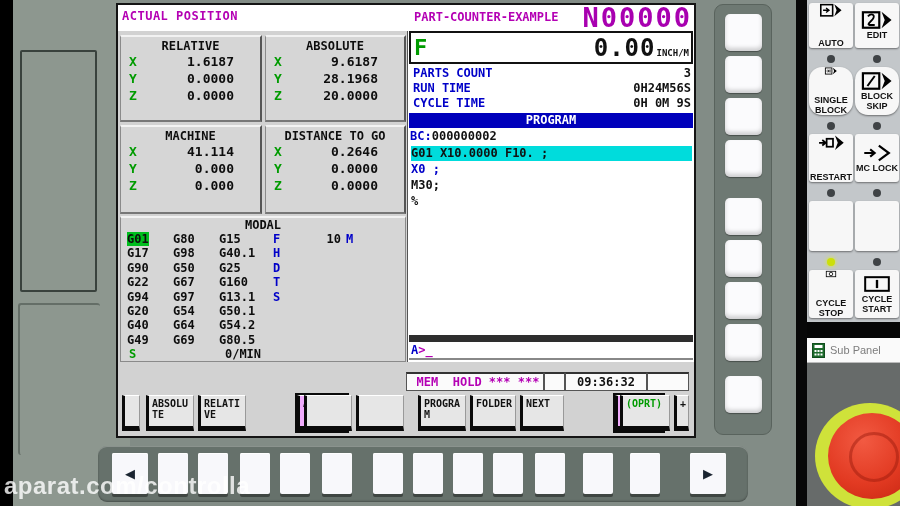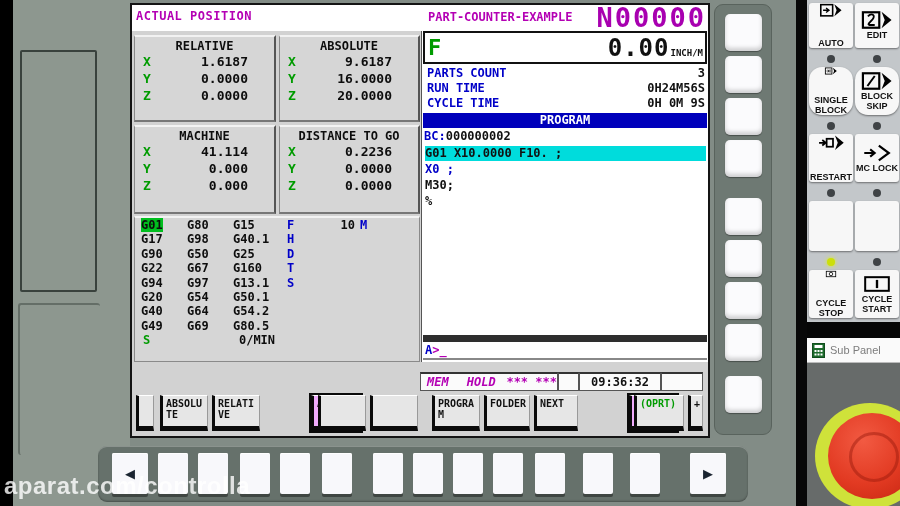--- a/index.html
+++ b/index.html
@@ -6,21 +6,21 @@
   .stage{position:relative;width:900px;height:506px;background:#828c86;overflow:hidden;
          font-family:"DejaVu Sans Mono",monospace;-webkit-font-smoothing:antialiased;}
 
   
   .lblack{position:absolute;left:0;top:0;width:13px;height:506px;background:#000;}
   .lbezel{position:absolute;left:13px;top:0;width:117px;height:506px;background:#8d978f;}
   .lrect{position:absolute;left:7px;top:50px;width:73px;height:238px;border:2px solid #39423d;border-radius:2px;}
   .lrect2{position:absolute;left:5px;top:303px;width:80px;height:150px;border:2px solid #4a534e;border-right:none;border-bottom:none;border-radius:3px;opacity:.6;}
 
   
-  .crt{position:absolute;left:130px;top:3px;width:580px;height:435px;background:#d2d2d2;
+  .crt{position:absolute;left:116px;top:3px;width:580px;height:435px;background:#d2d2d2;
        border:2px solid #141414;box-sizing:border-box;}
   .hdrband{position:absolute;left:0;top:0;width:576px;height:26px;background:#fff;}
   .hdr-title{position:absolute;left:4px;top:4px;font-weight:bold;font-size:12px;color:#b400b4;letter-spacing:.5px;}
   .hdr-prog{position:absolute;left:296px;top:5px;font-weight:bold;font-size:12px;color:#b400b4;}
   .hdr-n{position:absolute;right:2px;top:-3px;font-weight:bold;font-size:27px;color:#a800b0;letter-spacing:2px;}
 
   .rightwhite{position:absolute;left:290px;top:26px;width:286px;height:331px;background:#fff;}
   .vline{position:absolute;left:289px;top:26px;width:1px;height:331px;background:#555;}
 
   .pbox{position:absolute;background:#d6d6d6;border:1px solid #8a8a8a;border-top:2px solid #f2f2f2;
@@ -68,21 +68,21 @@
   .pline.blue{color:#0000c8;}
 
   .pdivider{position:absolute;left:291px;top:330px;width:284px;height:7px;background:#2e2e2e;}
   .promptline{position:absolute;left:291px;top:338px;width:284px;height:17px;background:#fff;
               border-bottom:2px solid #888;box-sizing:border-box;font-weight:bold;font-size:12px;line-height:15px;padding-left:2px;}
   .pr-a{color:#0000c8;} .pr-c{color:#b400b4;}
 
   .statusrow{position:absolute;left:288px;top:367px;height:19px;display:flex;}
   .scell{background:#fbfbfb;border:1px solid #555;border-top:2px solid #333;box-sizing:border-box;
          font-weight:bold;font-size:12px;line-height:15px;display:flex;align-items:center;justify-content:center;}
-  .scell.c1{width:138px;color:#b400b4;justify-content:space-between;padding-left:6px;white-space:pre;font-style:italic;}
+  .scell.c1{width:138px;color:#b400b4;justify-content:center;padding-left:6px;white-space:pre;}
   .scell.c2{width:21px;}
   .scell.c3{width:82px;color:#111;}
   .scell.c4{width:42px;}
 
   .softkeys{position:absolute;left:0;top:387px;width:576px;height:44px;}
   .sk{position:absolute;top:3px;height:36px;background:#e6e6e6;border-left:3px solid #0a0a0a;
       border-bottom:5px solid #0a0a0a;border-top:1px solid #fff;border-right:1px solid #999;
       box-sizing:border-box;font-weight:bold;font-size:10px;line-height:11px;padding:2px 0 0 3px;
       word-break:break-all;color:#111;cursor:pointer;}
   .sk.sel{background:#f0abfc;outline:2px solid #0a0a0a;margin-left:47px;}
@@ -174,21 +174,21 @@
         </div>
     </div>
     <div class="pbox pb2">
       <div class="pbox-title">ABSOLUTE</div>
       <div class="prow">
           <span class="axis">X</span>
           <span class="pval">9.6187</span>
         </div>
       <div class="prow">
           <span class="axis">Y</span>
-          <span class="pval">16.0000</span>
+          <span class="pval">28.1968</span>
         </div>
       <div class="prow">
           <span class="axis">Z</span>
           <span class="pval">20.0000</span>
         </div>
     </div>
     <div class="pbox pb3">
       <div class="pbox-title">MACHINE</div>
       <div class="prow">
           <span class="axis">X</span>
@@ -200,33 +200,34 @@
         </div>
       <div class="prow">
           <span class="axis">Z</span>
           <span class="pval">0.000</span>
         </div>
     </div>
     <div class="pbox pb4">
       <div class="pbox-title">DISTANCE TO GO</div>
       <div class="prow">
           <span class="axis">X</span>
-          <span class="pval">0.2236</span>
+          <span class="pval">0.2646</span>
         </div>
       <div class="prow">
           <span class="axis">Y</span>
           <span class="pval">0.0000</span>
         </div>
       <div class="prow">
           <span class="axis">Z</span>
           <span class="pval">0.0000</span>
         </div>
     </div>
 
     <div class="modal">
+      <div class="mtitle">MODAL</div>
       <div class="mrow">
         <span class="mc1"><span class="gactive">G01</span></span>
         <span class="mc2">G80</span>
         <span class="mc3">G15</span>
         <span class="mletter">F</span>
         <span class="mval">10</span>
         <span class="mletter">M</span>
       </div>
       <div class="mrow">
         <span class="mc1">G17</span>

